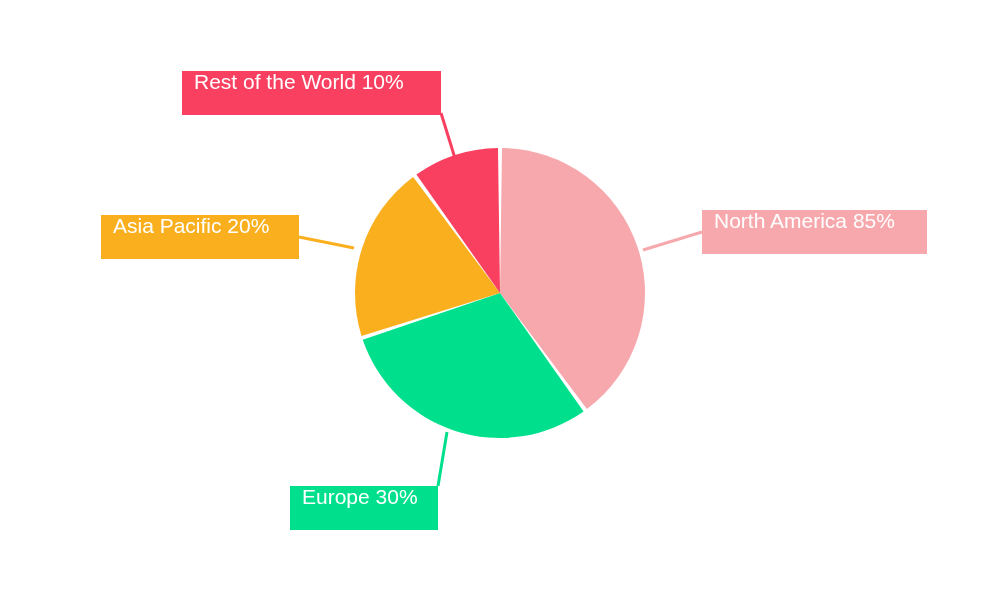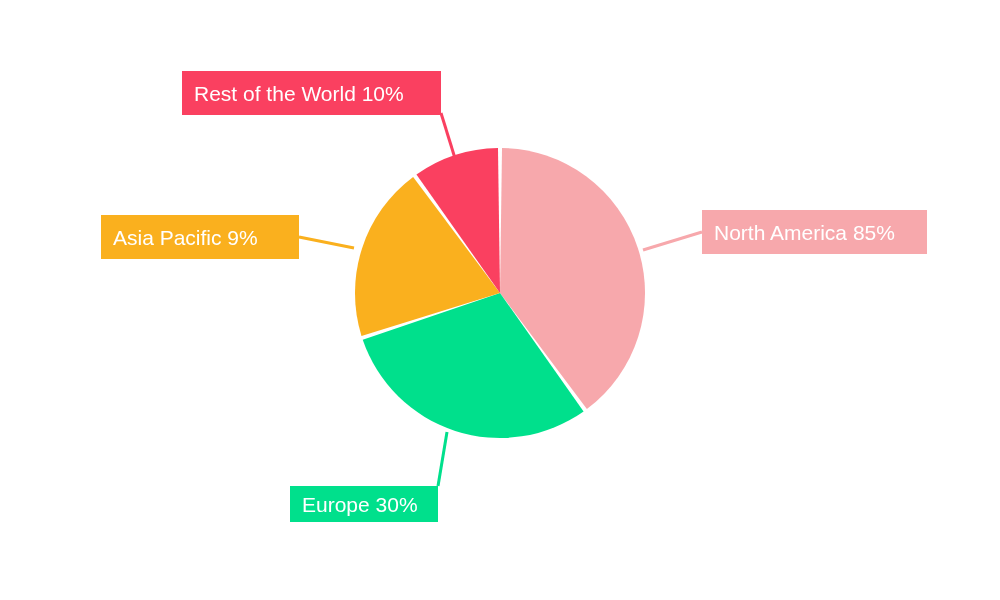--- a/index.html
+++ b/index.html
@@ -22,21 +22,21 @@
   #pie-svg {
     position: absolute;
     left: 0;
     top: 0;
     width: 1000px;
     height: 600px;
   }
   .callout-label {
     position: absolute;
     display: flex;
-    align-items: center;
+    align-items: flex-start;
     box-sizing: border-box;
     color: #ffffff;
     font-size: 21px;
     font-family: "Liberation Sans", sans-serif;
     line-height: 1;
     white-space: nowrap;
     padding: 0 12px;
     height: 44px;
   }
 </style>
@@ -57,24 +57,24 @@
         <path d="M 500 293 L 583.58 411.49 A 145 145 0 0 1 362.74 339.73 Z" fill="#00E08C"></path>
         <path d="M 500 293 L 361.48 335.88 A 145 145 0 0 1 413.14 176.89 Z" fill="#FAB01E"></path>
         <path d="M 500 293 L 416.42 174.51 A 145 145 0 0 1 497.98 148.01 Z" fill="#FA4060"></path>
       </g>
   </svg>
 
   <div id="labels-layer">
       <div class="callout-label" style="left: 702px; top: 210px; width: 225px; height: 44px; background: rgb(247, 168, 172);">
         <span>North America 85%</span>
       </div>
-      <div class="callout-label" style="left: 290px; top: 486px; width: 148px; height: 36px; background: rgb(0, 224, 140);">
+      <div class="callout-label" style="left: 290px; top: 486px; width: 148px; height: 44px; background: rgb(0, 224, 140);">
         <span>Europe 30%</span>
       </div>
       <div class="callout-label" style="left: 101px; top: 215px; width: 198px; height: 44px; background: rgb(250, 176, 30);">
-        <span>Asia Pacific 9%</span>
+        <span>Asia Pacific 20%</span>
       </div>
       <div class="callout-label" style="left: 182px; top: 71px; width: 259px; height: 44px; background: rgb(250, 64, 96);">
         <span>Rest of the World 10%</span>
       </div>
     </div>
 
 </div>
 
 </body></html>

